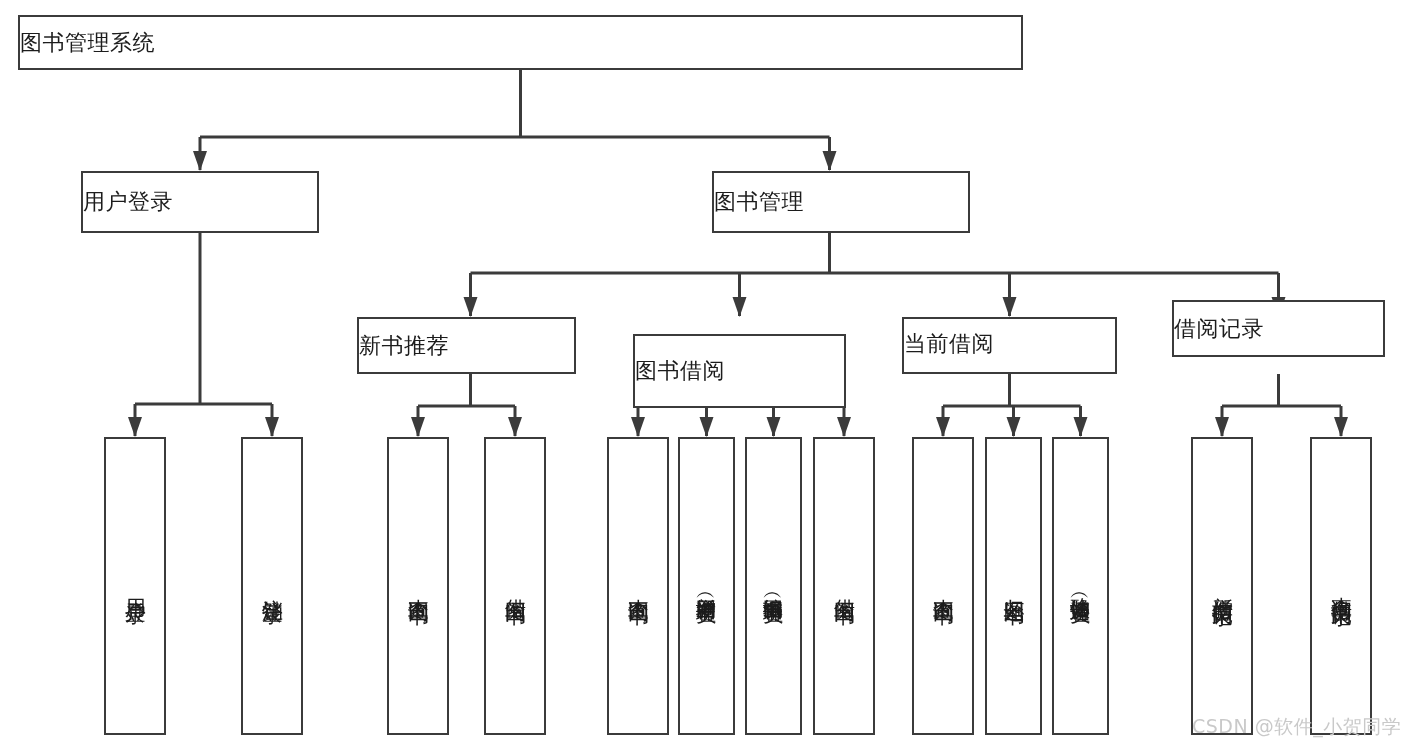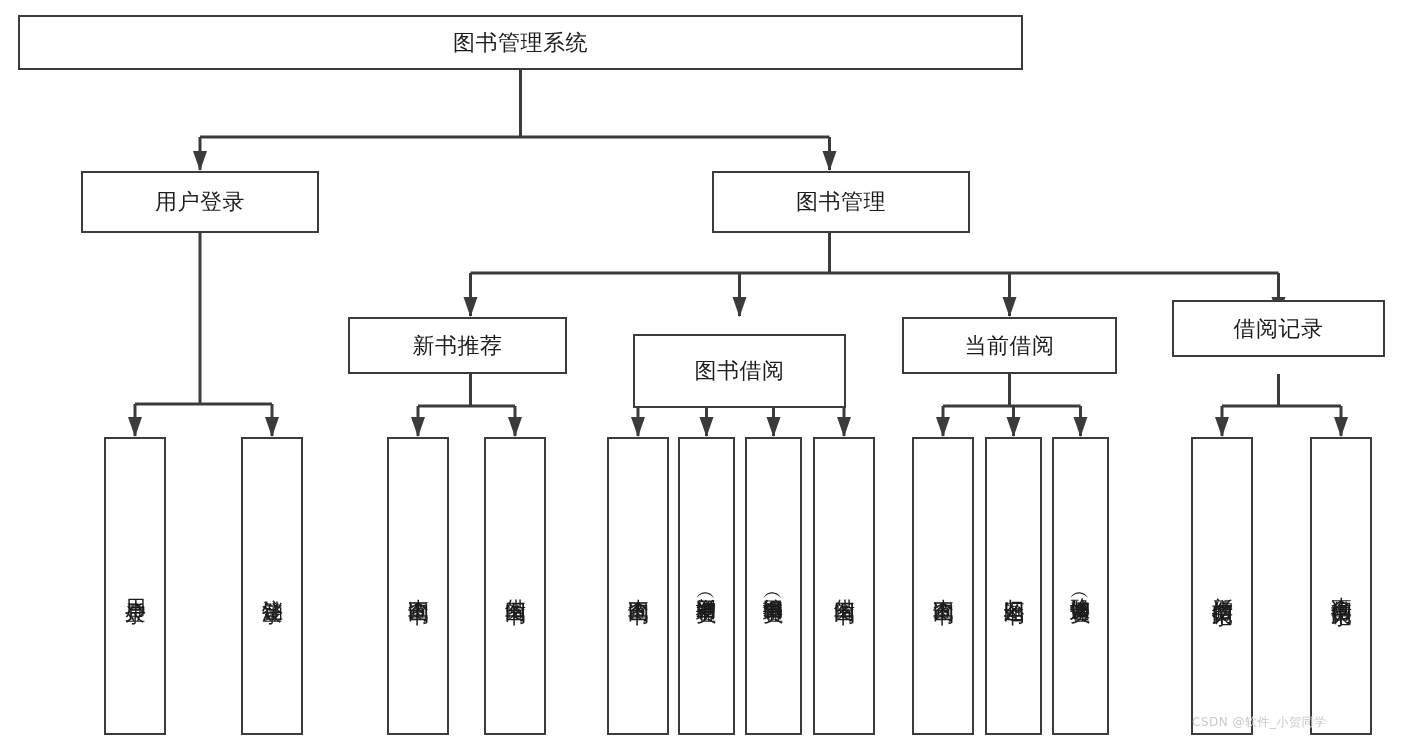--- a/index.html
+++ b/index.html
@@ -25,21 +25,20 @@
     height: 747px;
     pointer-events: none;
   }
   .node {
     position: absolute;
     box-sizing: border-box;
     background: #ffffff;
     border: 2px solid #3b3b3b;
     display: flex;
     align-items: center;
-    justify-content: center;
     overflow: hidden;
   }
   .node .label {
     color: #1c1c1c;
     text-align: center;
     line-height: 1.18;
     white-space: pre;
   }
   .node.horiz .label {
     font-size: 22px;
@@ -57,21 +56,21 @@
     letter-spacing: 2px;
     line-height: 1;
   }
   .node.vert.tall .label {
     letter-spacing: 1px;
     font-size: 20px;
   }
   .watermark {
     position: absolute;
     color: #c9c9c9;
-    font-size: 12px;
+    font-size: 19px;
     letter-spacing: 0.5px;
     white-space: nowrap;
     user-select: none;
   }
 </style>
 </head>
 <body>
 
 <div id="canvas">
   <svg class="wires" id="wires" viewBox="0 0 1405 747" xmlns="http://www.w3.org/2000/svg">
@@ -131,28 +130,28 @@
   <div id="nodes-layer">
       <div class="node horiz" style="left: 18px; top: 15px; width: 1005px; height: 55px; border-color: rgb(59, 59, 59);">
         <span class="label" style="color: rgb(28, 28, 28);">图书管理系统</span>
       </div>
       <div class="node horiz" style="left: 81px; top: 171px; width: 238px; height: 62px; border-color: rgb(59, 59, 59);">
         <span class="label" style="color: rgb(28, 28, 28);">用户登录</span>
       </div>
       <div class="node horiz" style="left: 712px; top: 171px; width: 258px; height: 62px; border-color: rgb(59, 59, 59);">
         <span class="label" style="color: rgb(28, 28, 28);">图书管理</span>
       </div>
-      <div class="node horiz" style="left: 348px; top: 317px; width: 219px; height: 57px; border-color: rgb(59, 59, 59);">
+      <div class="node horiz" style="left: 357px; top: 317px; width: 219px; height: 57px; border-color: rgb(59, 59, 59);">
         <span class="label" style="color: rgb(28, 28, 28);">新书推荐</span>
       </div>
       <div class="node horiz" style="left: 633px; top: 334px; width: 213px; height: 74px; border-color: rgb(59, 59, 59);">
         <span class="label" style="color: rgb(28, 28, 28);">图书借阅</span>
       </div>
       <div class="node horiz" style="left: 902px; top: 317px; width: 215px; height: 57px; border-color: rgb(59, 59, 59);">
-        <span class="label" style="color: rgb(28, 28, 28);">当前借阅</span>
+        <span class="label" style="color: rgb(28, 28, 28); font-family: Liberation Mono, monospace;">当前借阅</span>
       </div>
       <div class="node horiz" style="left: 1172px; top: 300px; width: 213px; height: 57px; border-color: rgb(59, 59, 59);">
         <span class="label" style="color: rgb(28, 28, 28);">借阅记录</span>
       </div>
       <div class="node vert" style="left: 104px; top: 437px; width: 62px; height: 298px; border-color: rgb(59, 59, 59);">
         <span class="label" style="color: rgb(28, 28, 28);">用户登录</span>
       </div>
       <div class="node vert" style="left: 241px; top: 437px; width: 62px; height: 298px; border-color: rgb(59, 59, 59);">
         <span class="label" style="color: rgb(28, 28, 28);">注销登录</span>
       </div>

